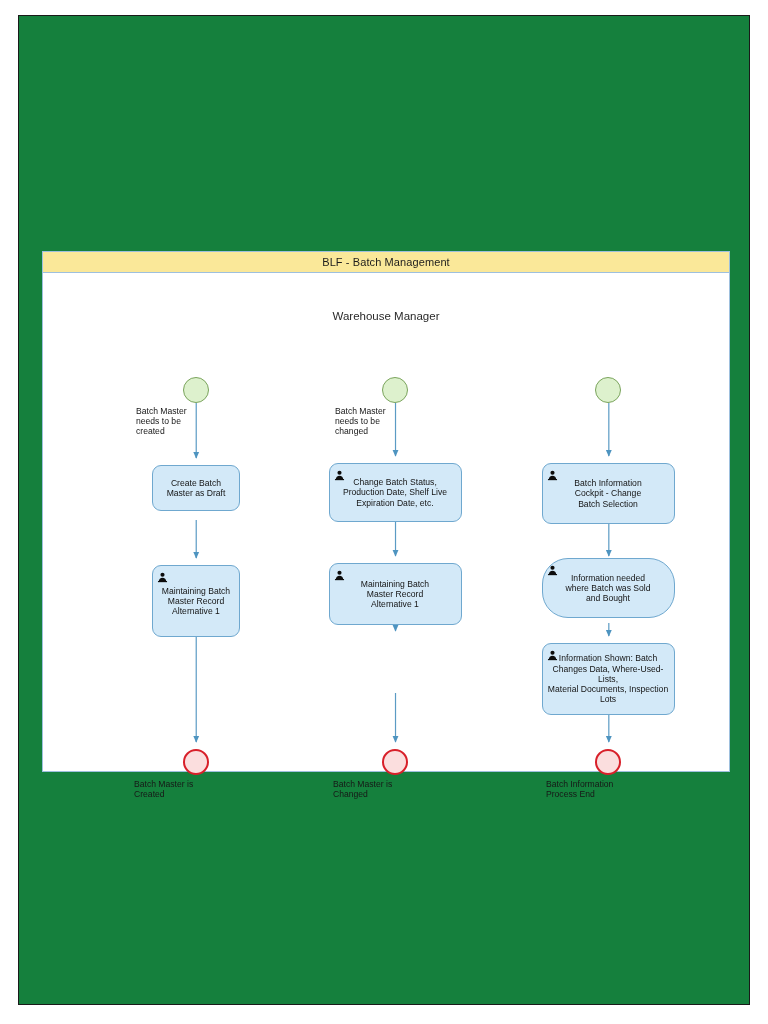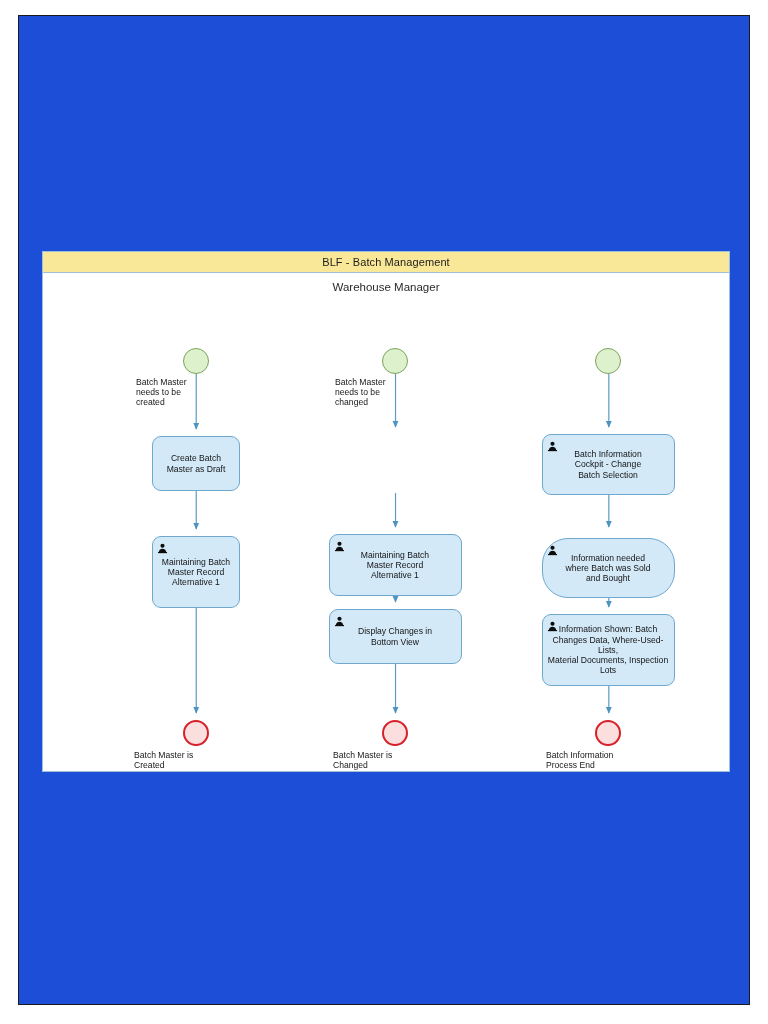--- a/index.html
+++ b/index.html
@@ -16,21 +16,21 @@
     overflow: hidden;
   }
 
   
   #page-sheet {
     position: absolute;
     left: 18px;
     top: 15px;
     width: 732px;
     height: 990px;
-    background: #1d4ed8;
+    background: #15803d;
     border: 1.5px solid #1a1a1a;
     box-sizing: border-box;
   }
 
   
   #pool {
     position: absolute;
     left: 23px;
     top: 235px;
     width: 688px;
@@ -51,20 +51,21 @@
   #pool-title {
     font-size: 11px;
     color: #1c1c1c;
     letter-spacing: 0.1px;
     white-space: nowrap;
   }
   #lane {
     position: relative;
     height: calc(100% - 21px);
     box-sizing: border-box;
+    margin-top: 29px;
   }
   #lane-title {
     position: absolute;
     left: 0;
     right: 0;
     top: 8px;
     text-align: center;
     font-size: 11.5px;
     color: #2a2a2a;
   }
@@ -164,75 +165,76 @@
               <line x1="565" y1="101" x2="565" y2="154" marker-end="url(#arrowhead)"></line>
               <line x1="565" y1="222" x2="565" y2="254" marker-end="url(#arrowhead)"></line>
               <line x1="565" y1="321" x2="565" y2="334" marker-end="url(#arrowhead)"></line>
               <line x1="565" y1="413" x2="565" y2="440" marker-end="url(#arrowhead)"></line>
             </g>
         </svg>
       <div class="event start" style="left: 140px; top: 75px; height: 26px; width: 26px;"></div>
           <div class="event-label" style="left: 93px; top: 104px; width: 120px;">Batch Master
 needs to be
 created</div>
-          <div class="task" style="left: 109px; top: 163px; width: 88px; height: 55px;">
+          <div class="task" style="left: 109px; top: 163px; width: 88px; height: 46px;">
             <span class="task-label">Create Batch
 Master as Draft</span>
           </div>
           <div class="task" style="left: 109px; top: 263px; width: 88px; height: 72px;">
             <span class="user-marker"><svg viewBox="0 0 16 16" width="11" height="11" aria-hidden="true">
                 <circle cx="8" cy="4" r="3" fill="#0d0d0d"></circle>
                 <path d="M2.6 13.4c0-3 2.4-5.2 5.4-5.2s5.4 2.2 5.4 5.2z" fill="#0d0d0d"></path>
                 <rect x="1.4" y="13.1" width="13.2" height="1.7" fill="#0d0d0d"></rect>
               </svg></span>
             <span class="task-label">Maintaining Batch
 Master Record
 Alternative 1</span>
           </div>
           <div class="event end" style="left: 140px; top: 447px; height: 26px; width: 26px;"></div>
           <div class="event-label" style="left: 91px; top: 477px; width: 124px;">Batch Master is
 Created</div>
           <div class="event start" style="left: 339px; top: 75px; height: 26px; width: 26px;"></div>
           <div class="event-label" style="left: 292px; top: 104px; width: 120px;">Batch Master
 needs to be
 changed</div>
+          <div class="task" style="left: 285.5px; top: 161px; width: 133px; height: 59px;">
+            <span class="user-marker"><svg viewBox="0 0 16 16" width="11" height="11" aria-hidden="true">
+                <circle cx="8" cy="4" r="3" fill="#0d0d0d"></circle>
+                <path d="M2.6 13.4c0-3 2.4-5.2 5.4-5.2s5.4 2.2 5.4 5.2z" fill="#0d0d0d"></path>
+                <rect x="1.4" y="13.1" width="13.2" height="1.7" fill="#0d0d0d"></rect>
+              </svg></span>
+            <span class="task-label">Change Batch Status,
+Production Date, Shelf Live
+Expiration Date, etc.</span>
+          </div>
           <div class="task" style="left: 285.5px; top: 261px; width: 133px; height: 62px;">
             <span class="user-marker"><svg viewBox="0 0 16 16" width="11" height="11" aria-hidden="true">
                 <circle cx="8" cy="4" r="3" fill="#0d0d0d"></circle>
                 <path d="M2.6 13.4c0-3 2.4-5.2 5.4-5.2s5.4 2.2 5.4 5.2z" fill="#0d0d0d"></path>
                 <rect x="1.4" y="13.1" width="13.2" height="1.7" fill="#0d0d0d"></rect>
               </svg></span>
             <span class="task-label">Maintaining Batch
 Master Record
 Alternative 1</span>
-          </div>
-          <div class="task" style="left: 285.5px; top: 336px; width: 133px; height: 55px;">
-            <span class="user-marker"><svg viewBox="0 0 16 16" width="11" height="11" aria-hidden="true">
-                <circle cx="8" cy="4" r="3" fill="#0d0d0d"></circle>
-                <path d="M2.6 13.4c0-3 2.4-5.2 5.4-5.2s5.4 2.2 5.4 5.2z" fill="#0d0d0d"></path>
-                <rect x="1.4" y="13.1" width="13.2" height="1.7" fill="#0d0d0d"></rect>
-              </svg></span>
-            <span class="task-label">Display Changes in
-Bottom View</span>
           </div>
           <div class="event end" style="left: 339px; top: 447px; height: 26px; width: 26px;"></div>
           <div class="event-label" style="left: 290px; top: 477px; width: 124px;">Batch Master is
 Changed</div>
           <div class="event start" style="left: 552px; top: 75px; height: 26px; width: 26px;"></div>
           <div class="task" style="left: 498.5px; top: 161px; width: 133px; height: 61px;">
             <span class="user-marker"><svg viewBox="0 0 16 16" width="11" height="11" aria-hidden="true">
                 <circle cx="8" cy="4" r="3" fill="#0d0d0d"></circle>
                 <path d="M2.6 13.4c0-3 2.4-5.2 5.4-5.2s5.4 2.2 5.4 5.2z" fill="#0d0d0d"></path>
                 <rect x="1.4" y="13.1" width="13.2" height="1.7" fill="#0d0d0d"></rect>
               </svg></span>
             <span class="task-label">Batch Information
 Cockpit - Change
 Batch Selection</span>
           </div>
-          <div class="task" style="left: 498.5px; top: 265px; width: 133px; height: 60px; border-radius: 26px;">
+          <div class="task" style="left: 498.5px; top: 256px; width: 133px; height: 60px; border-radius: 26px;">
             <span class="user-marker"><svg viewBox="0 0 16 16" width="11" height="11" aria-hidden="true">
                 <circle cx="8" cy="4" r="3" fill="#0d0d0d"></circle>
                 <path d="M2.6 13.4c0-3 2.4-5.2 5.4-5.2s5.4 2.2 5.4 5.2z" fill="#0d0d0d"></path>
                 <rect x="1.4" y="13.1" width="13.2" height="1.7" fill="#0d0d0d"></rect>
               </svg></span>
             <span class="task-label">Information needed
 where Batch was Sold
 and Bought</span>
           </div>
           <div class="task" style="left: 498.5px; top: 341px; width: 133px; height: 72px;">

